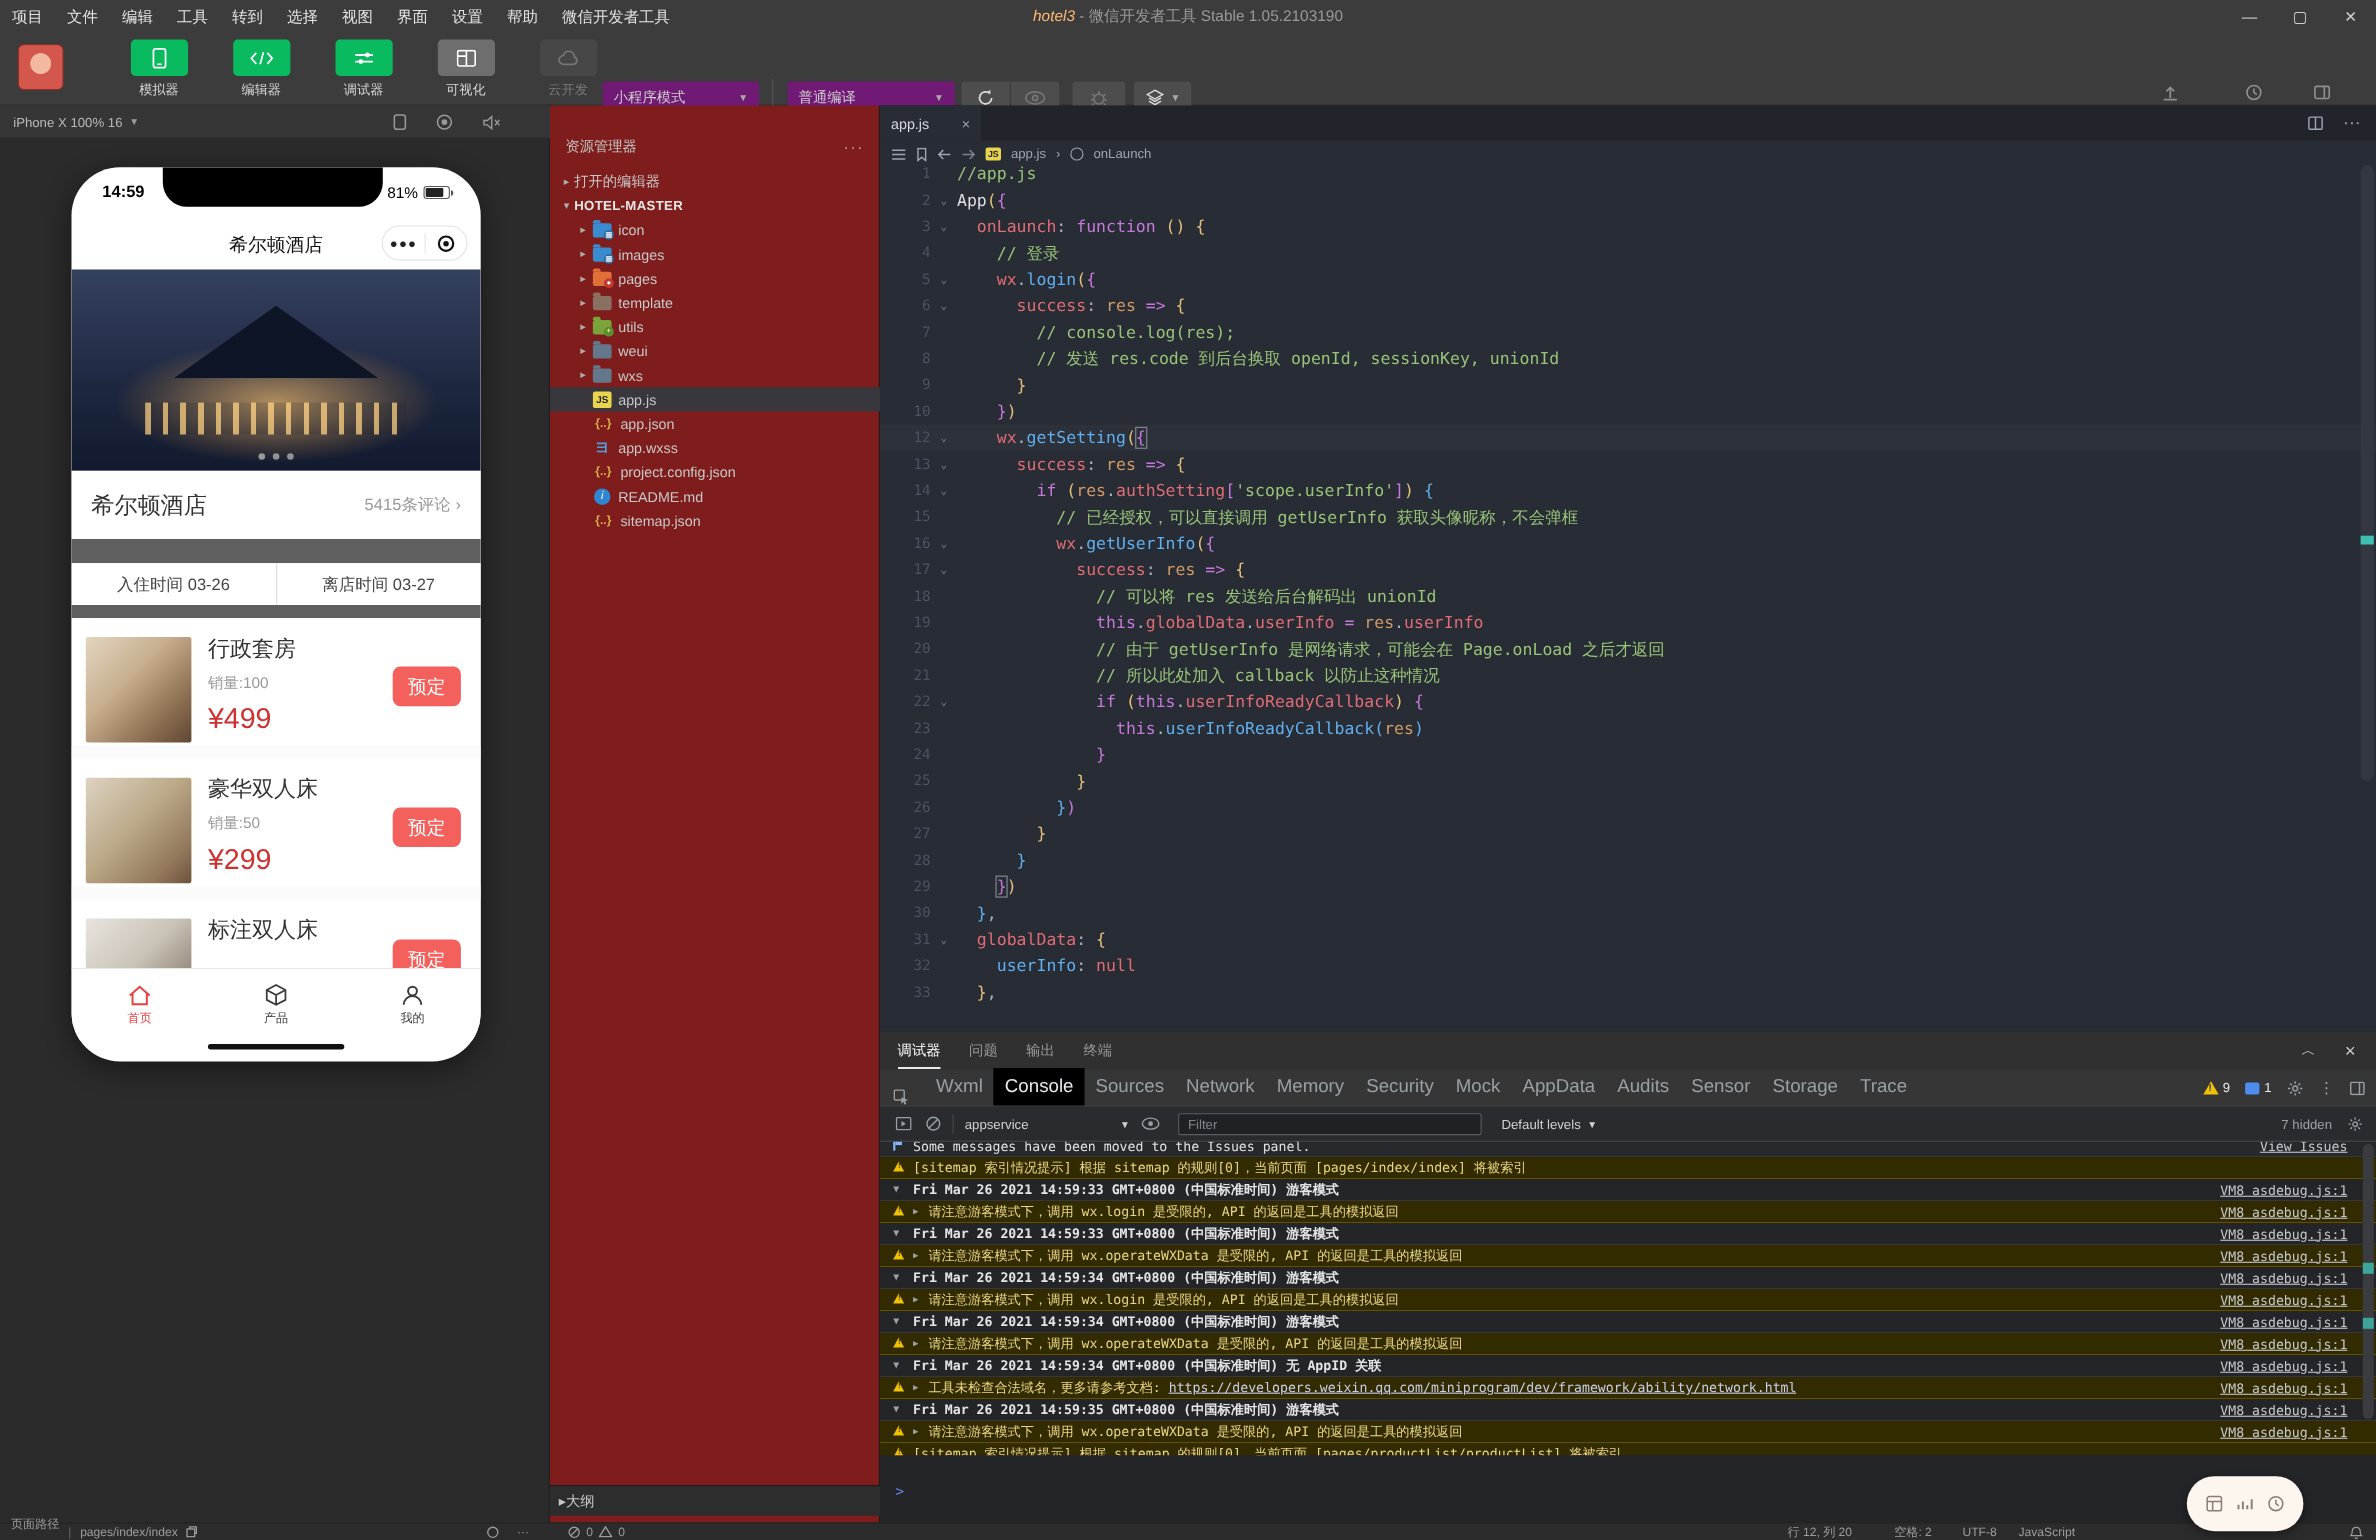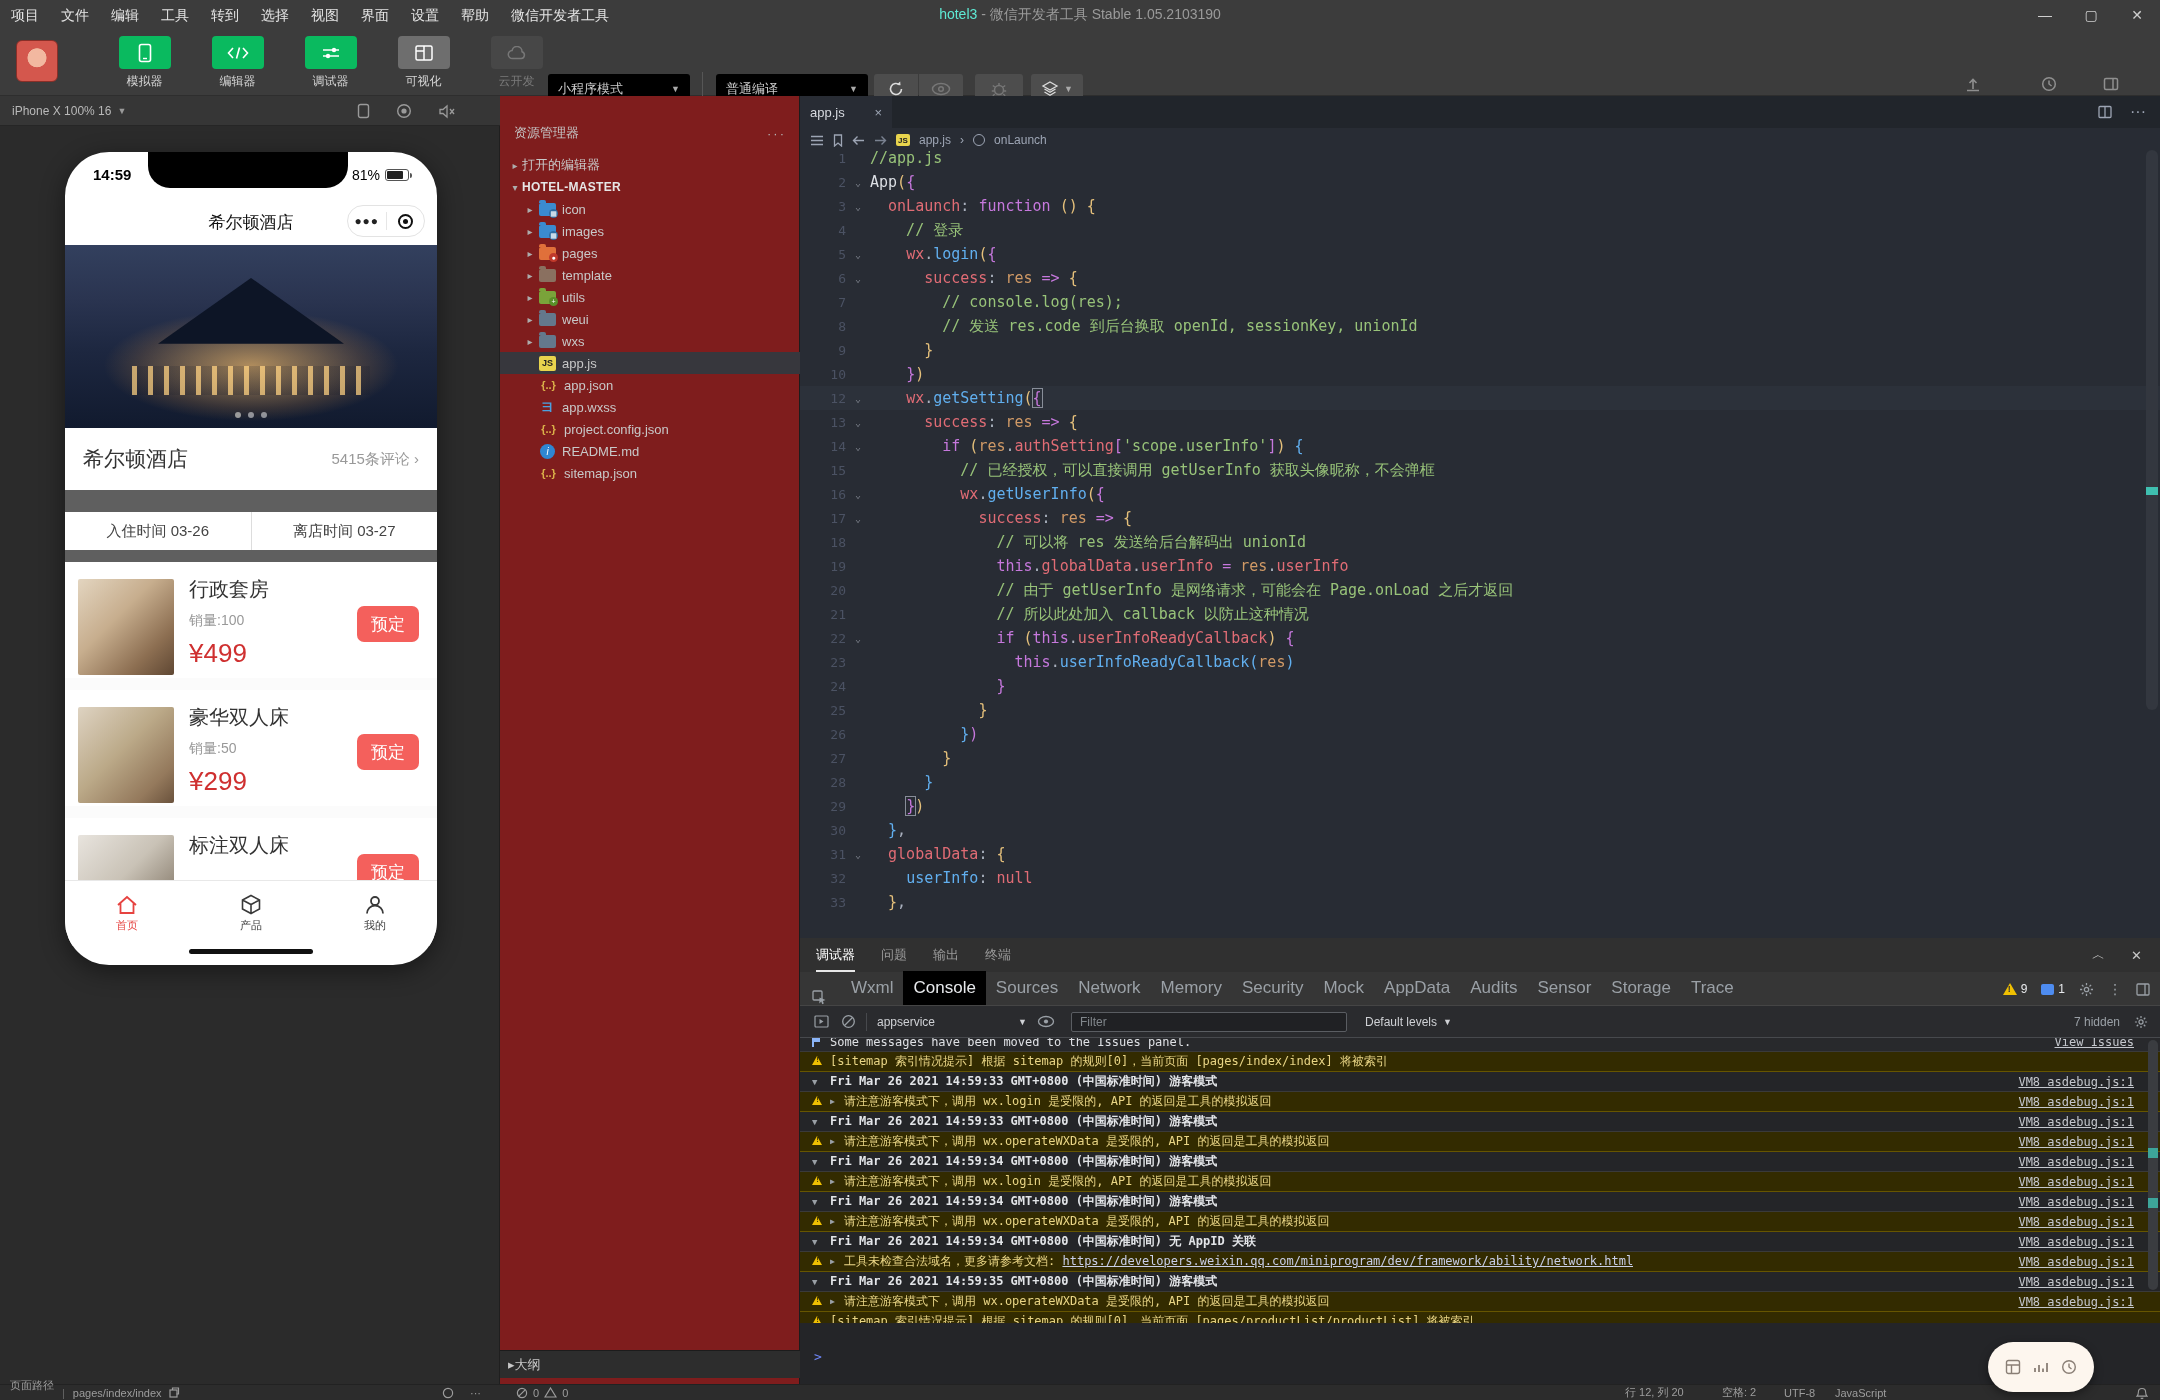--- a/index.html
+++ b/index.html
@@ -5,39 +5,39 @@
   html,body{margin:0;padding:0;background:#1e1e1e;}
   *{box-sizing:border-box;}
   #app{position:relative;width:2160px;height:1400px;overflow:hidden;
        font-family:"Liberation Sans",sans-serif;background:#2b2b2b;color:#ccc;}
   .abs{position:absolute;}
 
   
   #titlebar{left:0;top:0;width:2160px;height:30px;background:#3c3c3c;display:flex;align-items:center;}
   .menu-item{color:#e4e4e4;font-size:14px;padding:0 11px;height:30px;line-height:30px;cursor:default;}
   #win-title{position:absolute;left:0;right:0;text-align:center;font-size:14px;color:#9a9a9a;pointer-events:none;}
-  #win-title b{color:#5eead4;font-weight:normal;}
+  #win-title b{color:#fdba74;font-weight:normal;font-style:italic;}
   .winbtn{width:46px;height:30px;display:flex;align-items:center;justify-content:center;color:#cfcfcf;font-size:14px;}
   #win-controls{position:absolute;right:0;top:0;display:flex;}
 
   
   #toolbar{left:0;top:30px;width:2160px;height:66px;background:#3c3c3c;border-bottom:1px solid #2e2e2e;}
   #avatar{left:16px;top:10px;width:42px;height:42px;border-radius:6px;
           background:radial-gradient(circle at 50% 42%,#f2b8a0 0 30%,#d4574d 32% 100%);
           border:1px solid #8a2f28;}
   .simbtns{left:112px;top:6px;display:flex;gap:28px;}
   .simbtn{width:65px;display:flex;flex-direction:column;align-items:center;}
   .simbtn .btn{width:52px;height:33px;border-radius:4px;display:flex;align-items:center;justify-content:center;}
   .btn-green{background:#0aba5f;}
   .btn-gray{background:#6e6e6e;}
   .btn-dis{background:#474747;}
   .simbtn .lbl{font-size:12px;color:#d6d6d6;margin-top:4px;}
   .simbtn.dis .lbl{color:#7a7a7a;}
   .tb-divider{top:42px;width:1px;height:30px;background:#565656;}
-  .dd{top:44px;height:30px;background:#000000;border-radius:3px;color:#ccc;font-size:13px;
+  .dd{top:44px;height:30px;background:#701a75;border-radius:3px;color:#ccc;font-size:13px;
       display:flex;align-items:center;padding:0 10px;}
   .dd .caret{margin-left:auto;font-size:9px;color:#aaa;}
   .tbtn{top:44px;height:30px;background:#4d4d4d;display:flex;align-items:center;justify-content:center;}
   .tb-lbl{top:78px;font-size:12px;color:#d0d0d0;text-align:center;}
   .tb-lbl.dim{color:#8b8b8b;}
   .rt-icon{top:42px;width:30px;height:24px;display:flex;align-items:center;justify-content:center;color:#8f8f8f;}
 
   
   #simpanel{left:0;top:96px;width:500px;height:1289px;background:#2b2b2b;border-right:1px solid #1f1f1f;}
   #simheader{left:0;top:0;width:500px;height:30px;background:#363636;border-bottom:1px solid #262626;

